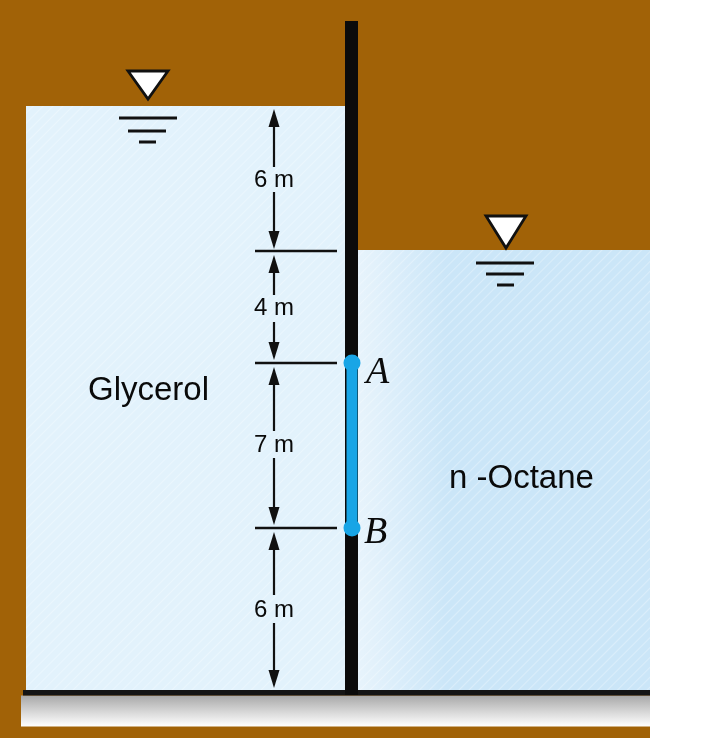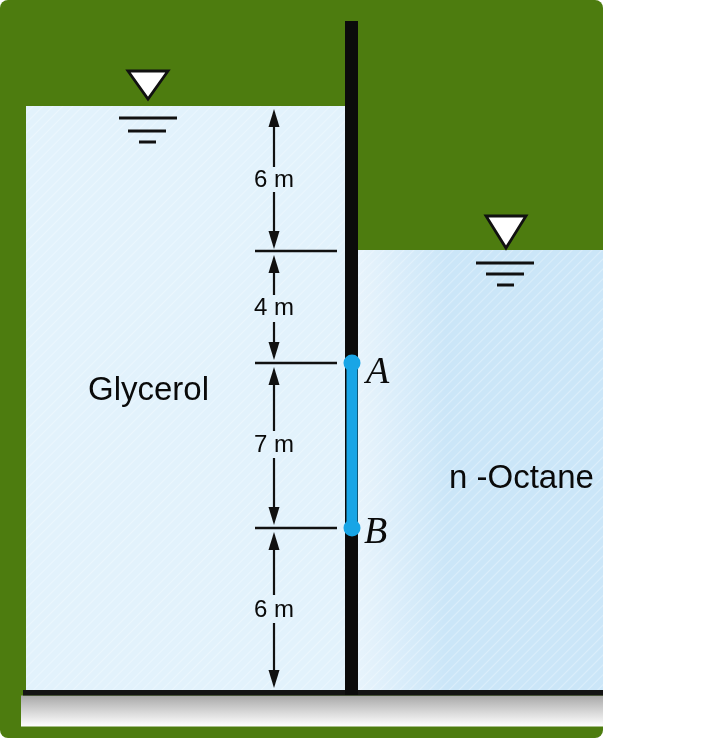--- a/index.html
+++ b/index.html
@@ -1,16 +1,16 @@
 <!DOCTYPE html>
 <html><head>
 <meta charset="utf-8">
 <style>
   html,body{margin:0;padding:0;background:#ffffff;}
-  .scene{position:relative;width:603px;height:738px;background:#4d7c0f;overflow:hidden;border-radius:8px;}
+  .scene{position:relative;width:650px;height:738px;background:#a16207;overflow:hidden;}
   svg{display:block;}
   .lbl-sans{font-family:"Liberation Sans",sans-serif;fill:#0a0a0a;}
   .lbl-serif-italic{font-family:"Liberation Serif",serif;font-style:italic;fill:#0a0a0a;}
   .dim-line{stroke:#111111;stroke-width:2.2;fill:none;}
   .dim-head{fill:#111111;stroke:none;}
   .tick-line{stroke:#111111;stroke-width:2.4;fill:none;}
   .fs-line{stroke:#111111;fill:none;}
   .fs-tri{fill:#ffffff;stroke:#111111;stroke-width:2.8;}
 </style>
 </head>

